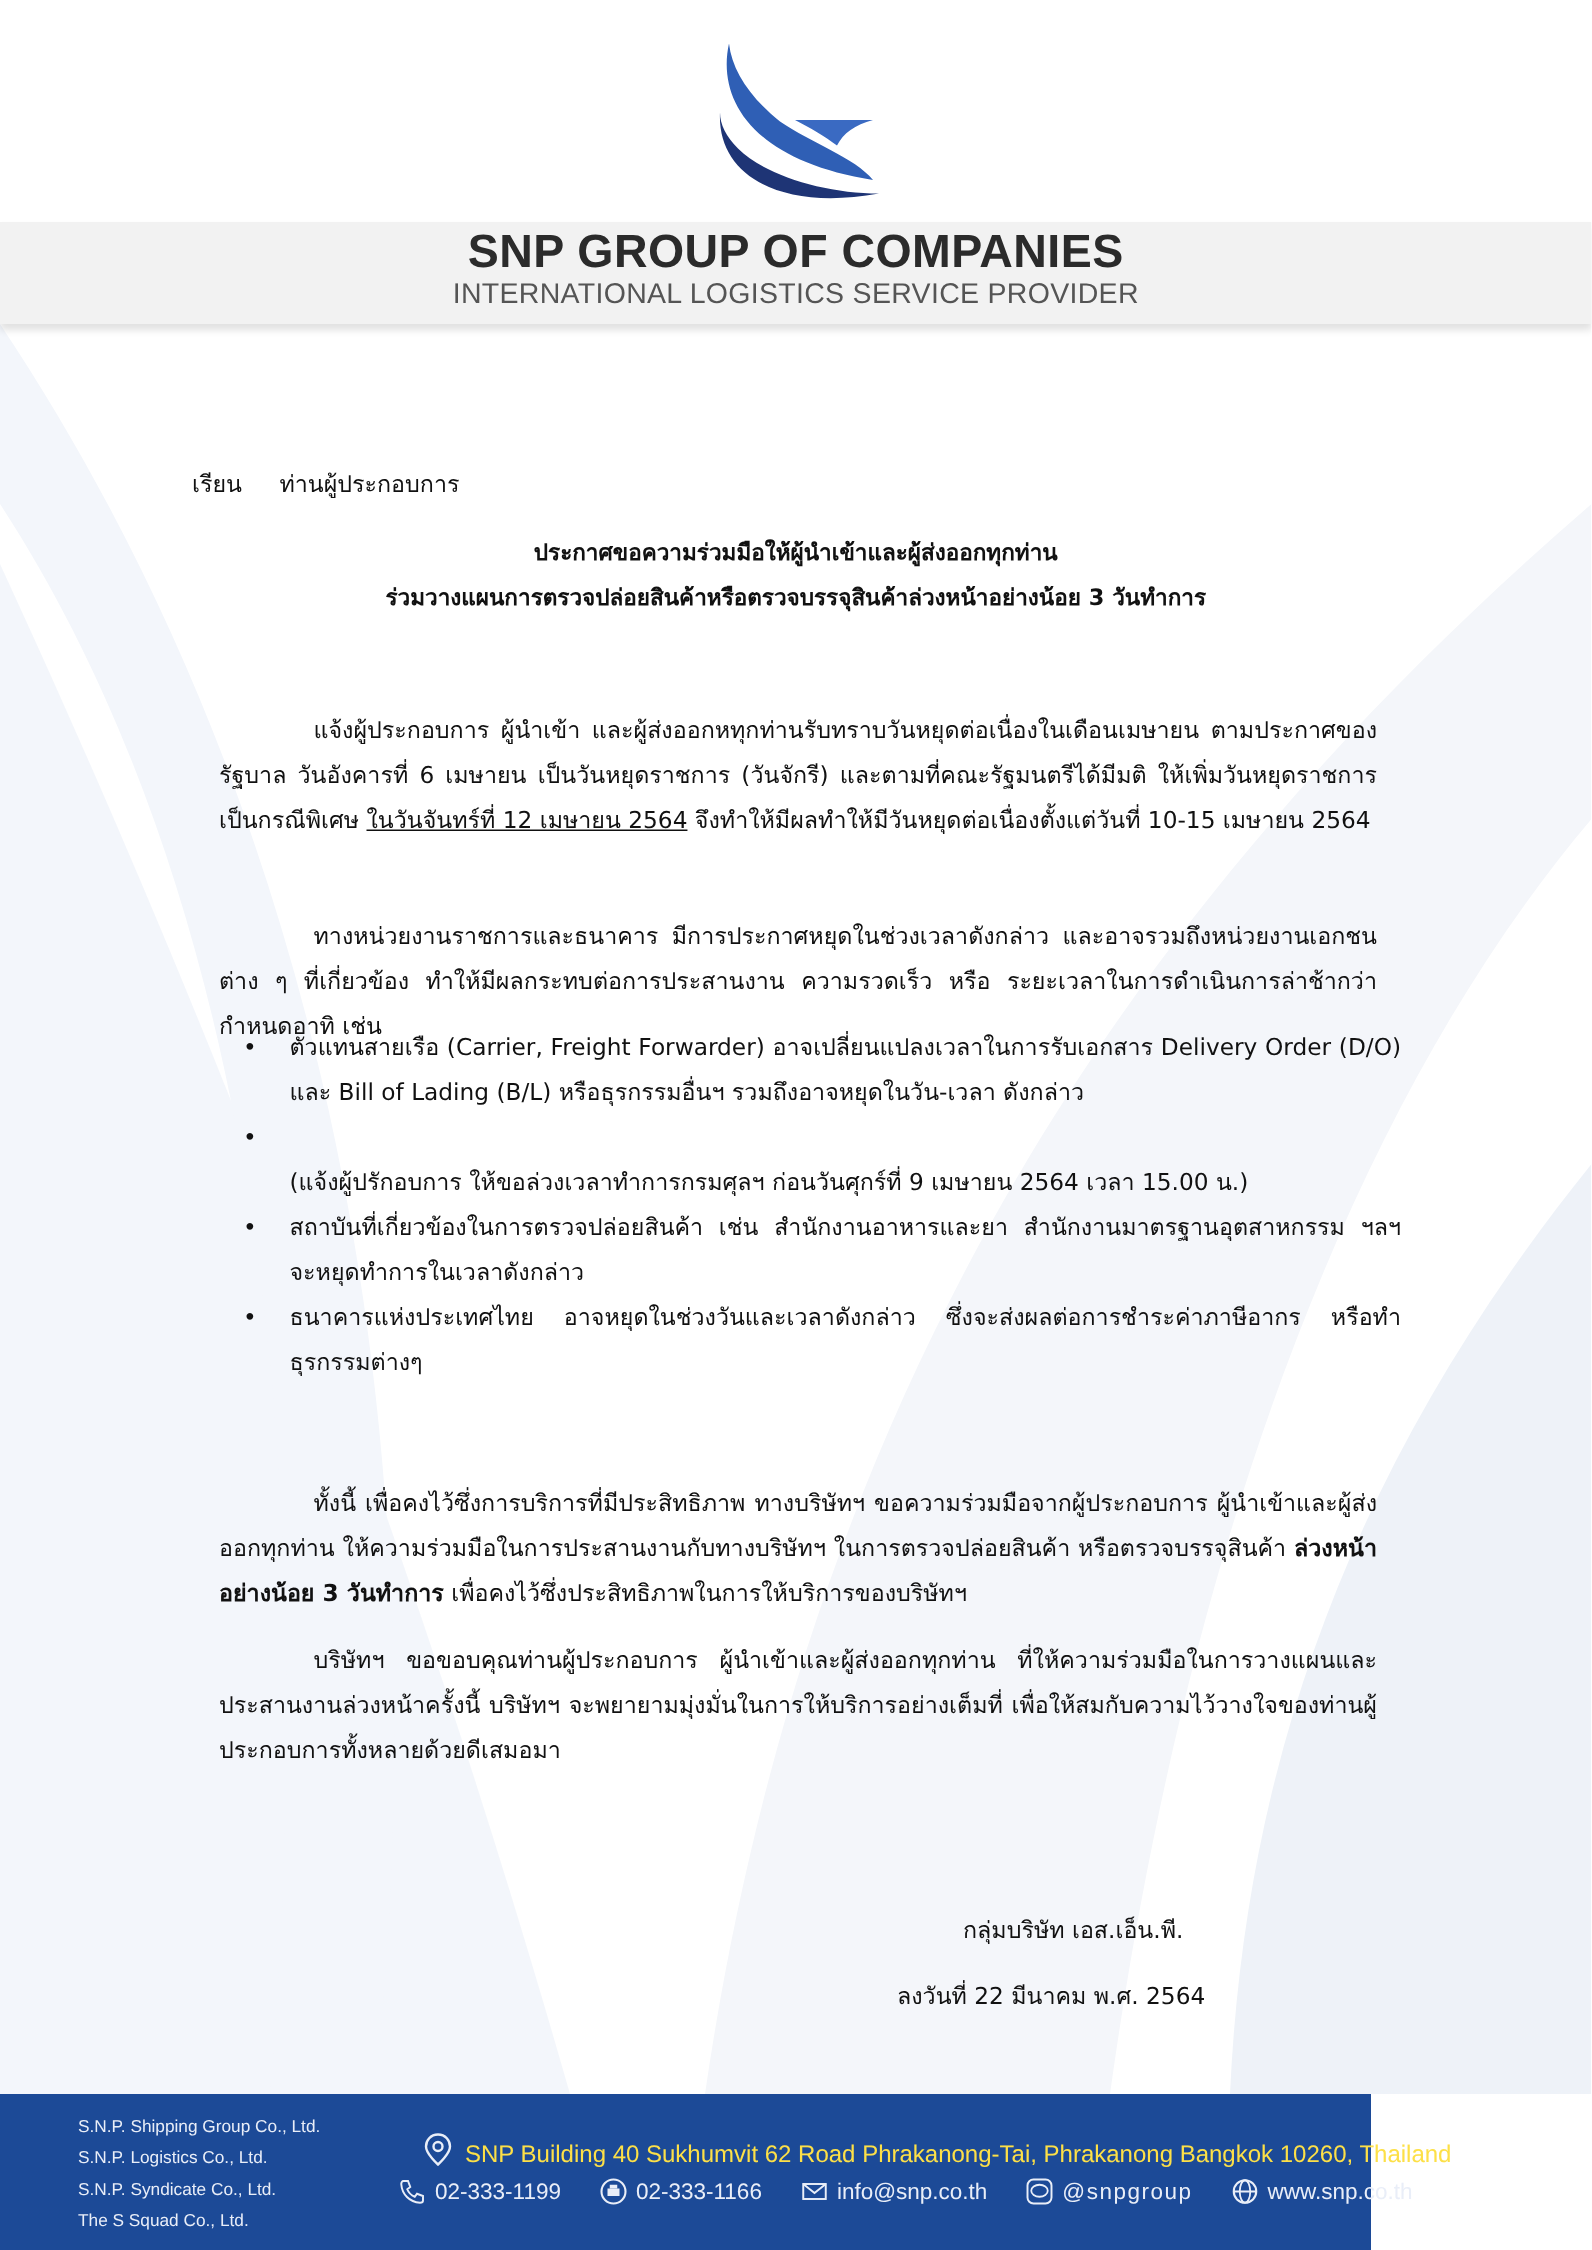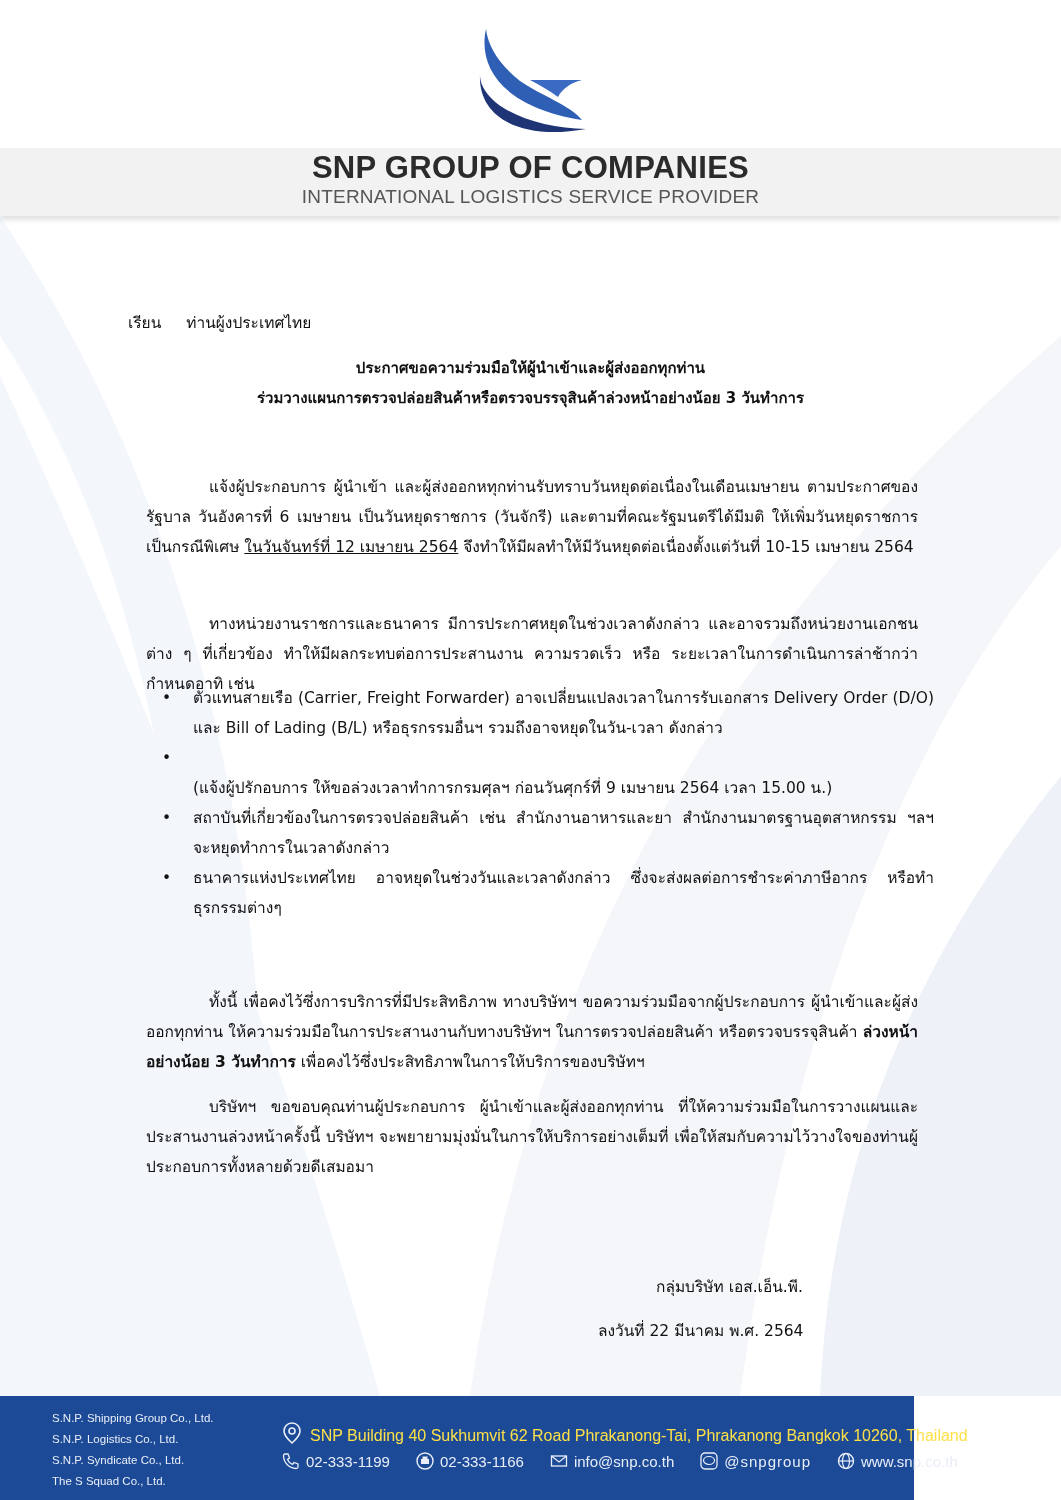--- a/index.html
+++ b/index.html
@@ -37,21 +37,21 @@
   .bullets { position:absolute; left:130px; width:804px; top:683px; font-size:15.5px; line-height:30px; }
   .bullet { position:relative; padding-left:63px; text-align:justify; }
   .bullet .dot { position:absolute; left:32px; top:0; }
   .signature { position:absolute; font-size:15.5px; }
   .footer {
     position:absolute; left:0; top:1396px; width:914px; height:104px;
     background:#1c4a97; color:#fff;
   }
   .footer .companies { position:absolute; left:52px; top:12px; font-size:11.5px; line-height:21px; color:#e9eef8; font-family:"Liberation Sans", sans-serif; }
   .footer .addr { position:absolute; left:282px; top:26px; font-size:16px; font-family:"Liberation Sans", sans-serif; color:#fde047; white-space:nowrap; }
-  .footer .contacts { position:absolute; left:282px; top:56px; font-size:15px; font-family:"Liberation Sans", sans-serif; color:#e9eef8; white-space:nowrap; display:flex; gap:26px; }
+  .footer .contacts { position:absolute; left:266px; top:56px; font-size:15px; font-family:"Liberation Sans", sans-serif; color:#e9eef8; white-space:nowrap; display:flex; gap:26px; }
   .footer .ci { display:inline-flex; align-items:center; gap:6px; }
   .ico { display:inline-block; width:18px; height:18px; }
 </style>
 </head>
 <body>
 
 <svg class="bg-shape" style="left:0;top:216px" width="1061" height="1180" viewBox="0 0 1061 1180">
   <path d="M0,0 L0,160 C120,420 260,760 380,1180 L0,1180 Z" fill="#eef2f9" opacity="0.7"></path>
   <path d="M0,0 C200,300 300,700 250,1180 L180,1180 C220,700 150,350 0,120 Z" fill="#f3f6fb"></path>
   <path d="M1061,120 C760,380 540,700 470,1180 L740,1180 C790,820 900,520 1061,330 Z" fill="#f4f6fa"></path>
@@ -64,21 +64,21 @@
   <path d="M16,4 C8,40 30,82 112,95 C100,80 70,70 50,56 C30,40 18,22 16,4 Z" fill="#2f5fb5"></path>
   <path d="M10,50 C8,92 50,116 116,104 C80,104 40,92 22,74 C14,66 10,58 10,50 Z" fill="#1e3475"></path>
   <path d="M60,55 L112,55 C100,58 92,64 88,72 C80,66 70,60 60,55 Z" fill="#3a6ac2"></path>
 </svg>
 
 <div class="brand-title">SNP GROUP OF COMPANIES</div>
 <div class="brand-sub">INTERNATIONAL LOGISTICS SERVICE PROVIDER</div>
 
 <div class="salutation">
   <span>เรียน</span>
-  <span>ท่านผู้งประเทศไทย</span>
+  <span>ท่านผู้ประกอบการ</span>
 </div>
 
 <div class="title-block">
   <div>ประกาศขอความร่วมมือให้ผู้นำเข้าและผู้ส่งออกทุกท่าน</div>
   <div>ร่วมวางแผนการตรวจปล่อยสินค้าหรือตรวจบรรจุสินค้าล่วงหน้าอย่างน้อย 3 วันทำการ</div>
 </div>
 
 <div class="body" style="top:456px">
   <p><span>แจ้งผู้ประกอบการ   ผู้นำเข้า   และผู้ส่งออกหทุกท่านรับทราบวันหยุดต่อเนื่องในเดือนเมษายน   ตามประกาศของรัฐบาล วันอังคารที่ 6 เมษายน เป็นวันหยุดราชการ (วันจักรี) และตามที่คณะรัฐมนตรีได้มีมติ ให้เพิ่มวันหยุดราชการเป็นกรณีพิเศษ </span><span class="u">ในวันจันทร์ที่ 12 เมษายน 2564</span><span> จึงทำให้มีผลทำให้มีวันหยุดต่อเนื่องตั้งแต่วันที่ 10-15 เมษายน 2564</span></p>
 </div>
@@ -108,21 +108,21 @@
 </div>
 
 <div class="body" style="top:971px">
   <p><span>ทั้งนี้ เพื่อคงไว้ซึ่งการบริการที่มีประสิทธิภาพ ทางบริษัทฯ ขอความร่วมมือจากผู้ประกอบการ ผู้นำเข้าและผู้ส่งออกทุกท่าน  ให้ความร่วมมือในการประสานงานกับทางบริษัทฯ  ในการตรวจปล่อยสินค้า   หรือตรวจบรรจุสินค้า </span><span class="b">ล่วงหน้าอย่างน้อย 3 วันทำการ</span><span> เพื่อคงไว้ซึ่งประสิทธิภาพในการให้บริการของบริษัทฯ</span></p>
 </div>
 
 <div class="body" style="top:1076px">
   <p>บริษัทฯ ขอขอบคุณท่านผู้ประกอบการ ผู้นำเข้าและผู้ส่งออกทุกท่าน ที่ให้ความร่วมมือในการวางแผนและประสานงานล่วงหน้าครั้งนี้   บริษัทฯ   จะพยายามมุ่งมั่นในการให้บริการอย่างเต็มที่   เพื่อให้สมกับความไว้วางใจของท่านผู้ประกอบการทั้งหลายด้วยดีเสมอมา</p>
 </div>
 
-<div class="signature" style="left:656px;top:1274px">กลุ่มบริษัท เอส.เอ็น.พี.</div>
+<div class="signature" style="left:642px;top:1274px">กลุ่มบริษัท เอส.เอ็น.พี.</div>
 <div class="signature" style="left:598px;top:1318px">ลงวันที่ 22 มีนาคม พ.ศ. 2564</div>
 
 <div class="footer">
   <div class="companies">
     <div>S.N.P. Shipping Group Co., Ltd.</div>
     <div>S.N.P. Logistics Co., Ltd.</div>
     <div>S.N.P. Syndicate Co., Ltd.</div>
     <div>The S Squad Co., Ltd.</div>
   </div>
 

